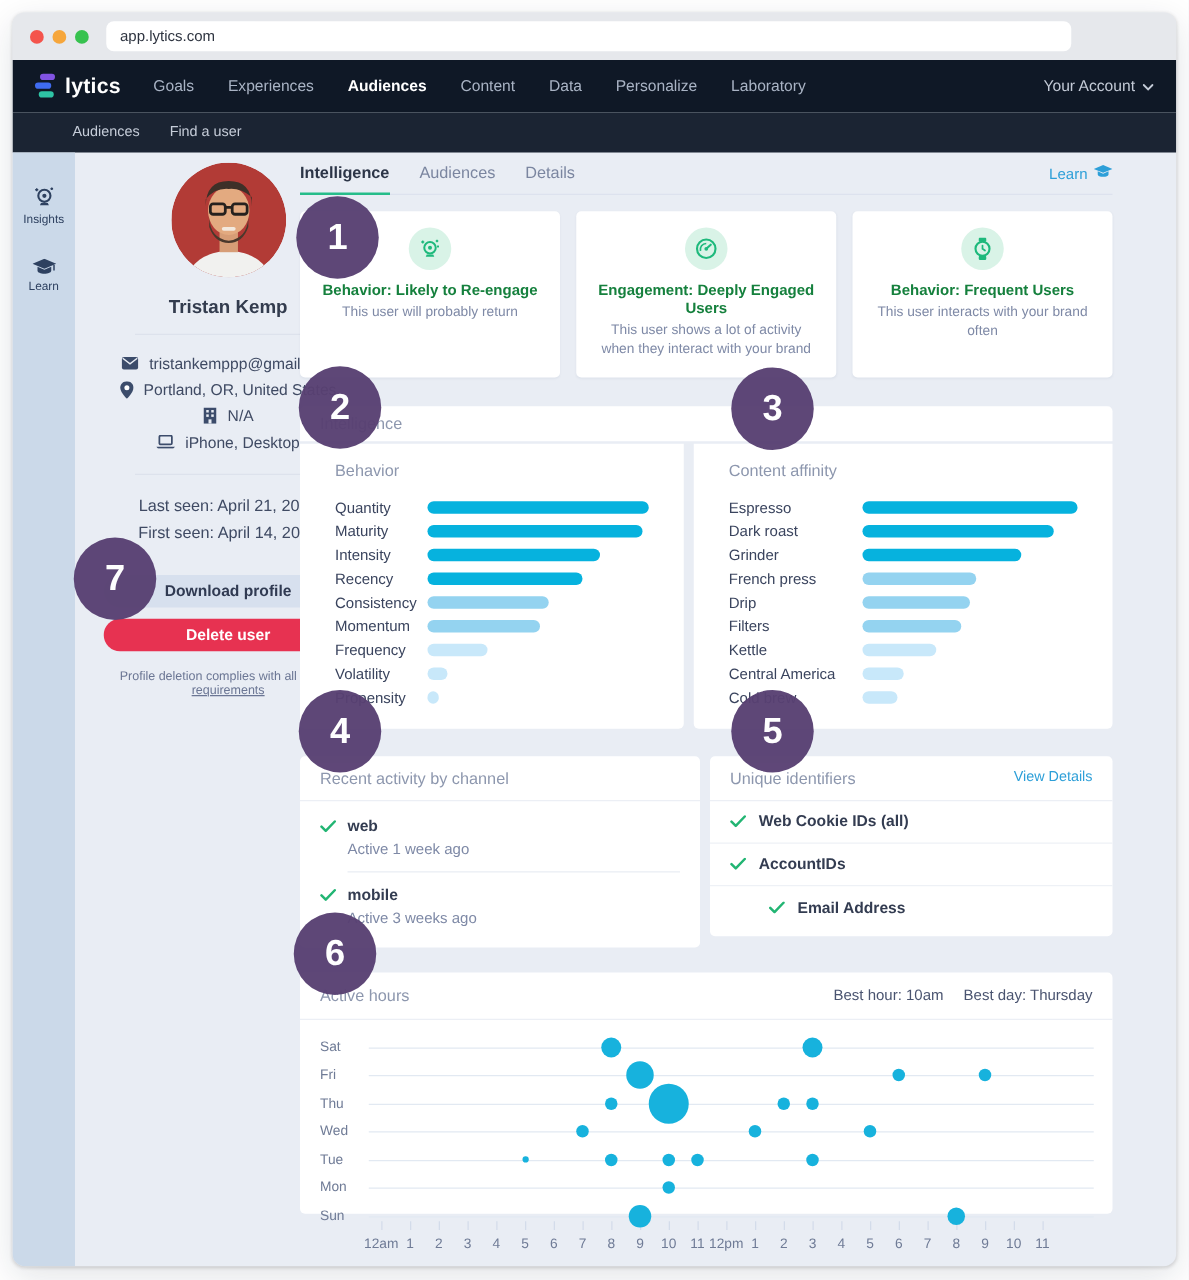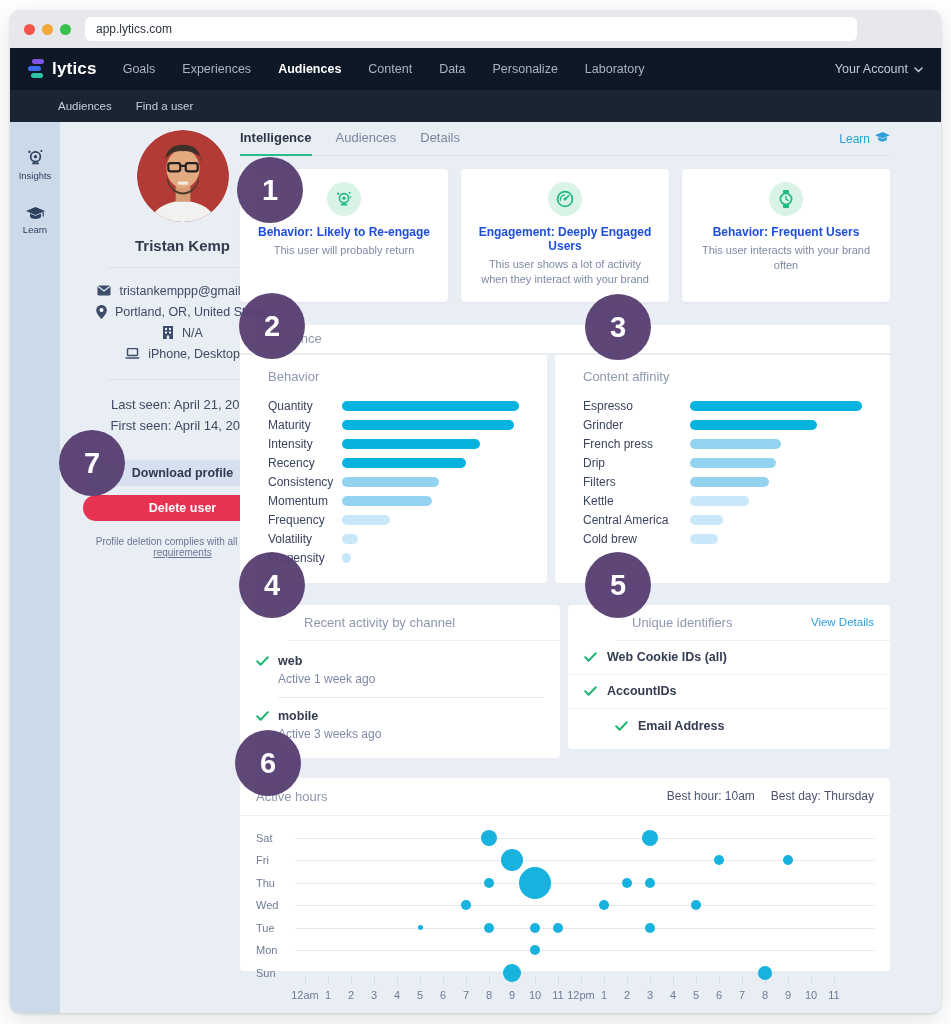--- a/index.html
+++ b/index.html
@@ -44,38 +44,38 @@
   .gdpr u { cursor:pointer; }
   
   .main-col { position:absolute; left:230px; top:8px; width:650px; }
   .tabbar { display:flex; gap:24px; border-bottom:1px solid #dde2ee; align-items:flex-end; }
   .tab { font-size:13px; color:#7b86a0; padding-bottom:9px; margin-bottom:-1px; cursor:pointer; }
   .tab.active { color:#2c3547; font-weight:bold; border-bottom:2px solid #26bd8a; }
   .learn-link { margin-left:auto; color:#2d9fd8; font-size:12px; display:flex; gap:5px; align-items:center; padding-bottom:9px; cursor:pointer; }
   .cards { display:flex; gap:13px; margin-top:13px; }
   .insight-card { flex:1; background:#fff; border-radius:4px; box-shadow:0 1px 2px rgba(20,40,80,.05); padding:13px 14px 15px; text-align:center; }
   .icon-bubble { width:34px; height:34px; border-radius:50%; background:#d9f3e7; margin:0 auto 9px; display:flex; align-items:center; justify-content:center; }
-  .insight-title { font-size:12px; font-weight:bold; color:#1d4ed8; margin-bottom:4px; }
+  .insight-title { font-size:12px; font-weight:bold; color:#15803d; margin-bottom:4px; }
   .insight-sub { font-size:11px; color:#7e89a6; line-height:1.35; }
   .section-header { background:#fff; border-radius:4px 4px 0 0; padding:0 16px; height:28px; display:flex; align-items:center; font-size:13px; color:#8d97ae; margin-top:23px; }
   .panels { display:flex; gap:8px; margin-top:2px; }
   .panel { background:#fff; padding:14px 28px; }
   .panel-behavior { width:307px; height:228px; border-radius:0 0 4px 4px; }
   .panel-affinity { width:335px; height:228px; border-radius:0 0 4px 4px; }
   .panel-title { font-size:13px; color:#8d97ae; margin-bottom:13px; }
   .bar-row { display:flex; align-items:center; height:19px; }
   .bar-label { font-size:12px; color:#3a445e; white-space:nowrap; }
   .panel-behavior .bar-label { width:86px; }
   .panel-affinity .bar-label { width:110px; }
   .bar-track { position:relative; }
   .panel-behavior .bar-track { width:205px; }
   .panel-affinity .bar-track { width:176px; }
   .bar { height:10px; border-radius:5px; }
   .activity-row { display:flex; gap:8px; margin-top:22px; align-items:flex-start; }
-  .panel-head { display:flex; align-items:center; padding:0 16px; height:36px; border-bottom:1px solid #eceff5; font-size:13px; color:#8d97ae;margin-left:48px; }
+  .panel-head { display:flex; align-items:center; padding:0 16px; height:36px; border-bottom:1px solid #eceff5; font-size:13px; color:#8d97ae; }
   .view-details { margin-left:auto; font-size:11.5px; color:#2d9fd8; cursor:pointer; }
   .activity-panel { width:320px; background:#fff; border-radius:4px; }
   .ident-panel { width:322px; background:#fff; border-radius:4px; padding-bottom:6px; }
   .act-body { padding:13px 16px 6px; }
   .act-name { display:flex; gap:9px; align-items:center; font-size:12.5px; font-weight:bold; color:#333c51; }
   .act-sub { font-size:12px; color:#7e89a6; margin:4px 0 11px 22px; }
   .act-divider { height:1px; background:#e9edf3; margin:0 0 11px 22px; }
   .id-item { display:flex; gap:10px; align-items:center; height:34px; padding:0 16px; font-size:12.5px; font-weight:bold; color:#333c51; border-bottom:1px solid #eef1f6; }
   .id-item:last-child { border-bottom:none;padding-left:47px; }
   .hours-panel { margin-top:20px; background:#fff; border-radius:4px; height:193px; }
@@ -359,20 +359,26 @@
               </div>
             </div>
         </div>
         <div class="panel panel-affinity">
           <div class="panel-title">Content affinity</div>
           <div id="affinity-rows">
               <div class="bar-row">
                 <span class="bar-label">Espresso</span>
                 <div class="bar-track">
                   <div class="bar" style="width: 100%; background: rgb(6, 178, 222);"></div>
+                </div>
+              </div>
+              <div class="bar-row">
+                <span class="bar-label">Dark roast</span>
+                <div class="bar-track">
+                  <div class="bar" style="width: 89%; background: rgb(6, 178, 222);"></div>
                 </div>
               </div>
               <div class="bar-row">
                 <span class="bar-label">Grinder</span>
                 <div class="bar-track">
                   <div class="bar" style="width: 74%; background: rgb(6, 178, 222);"></div>
                 </div>
               </div>
               <div class="bar-row">
                 <span class="bar-label">French press</span>

